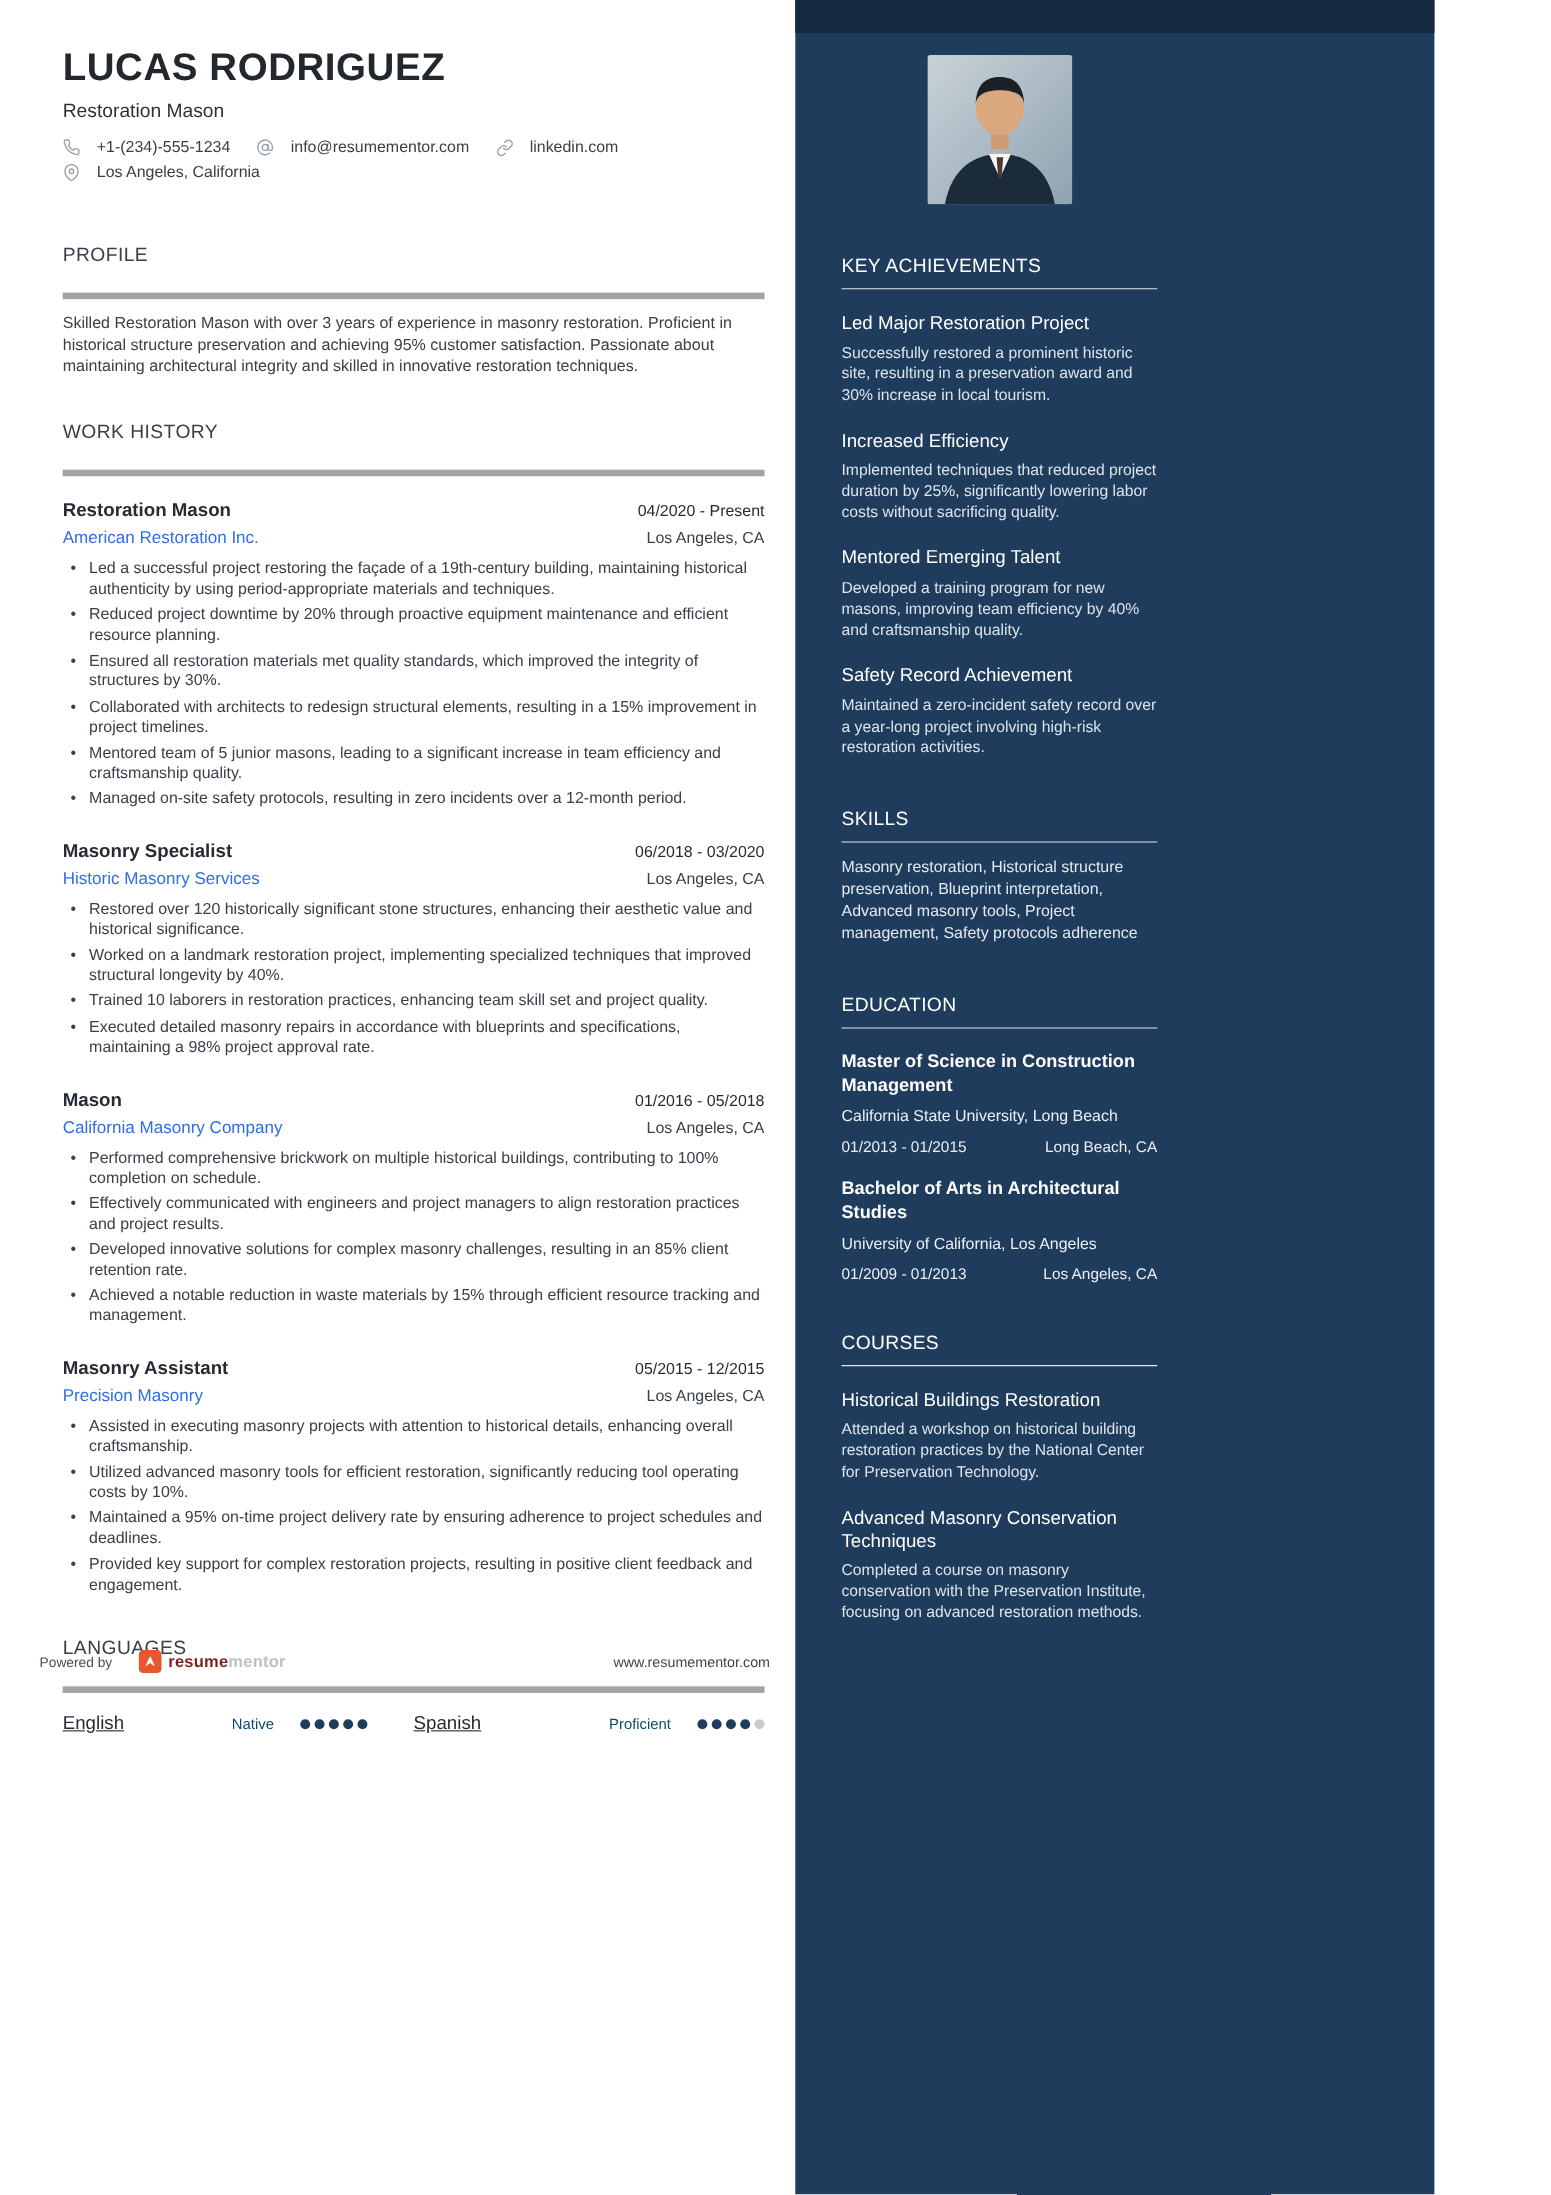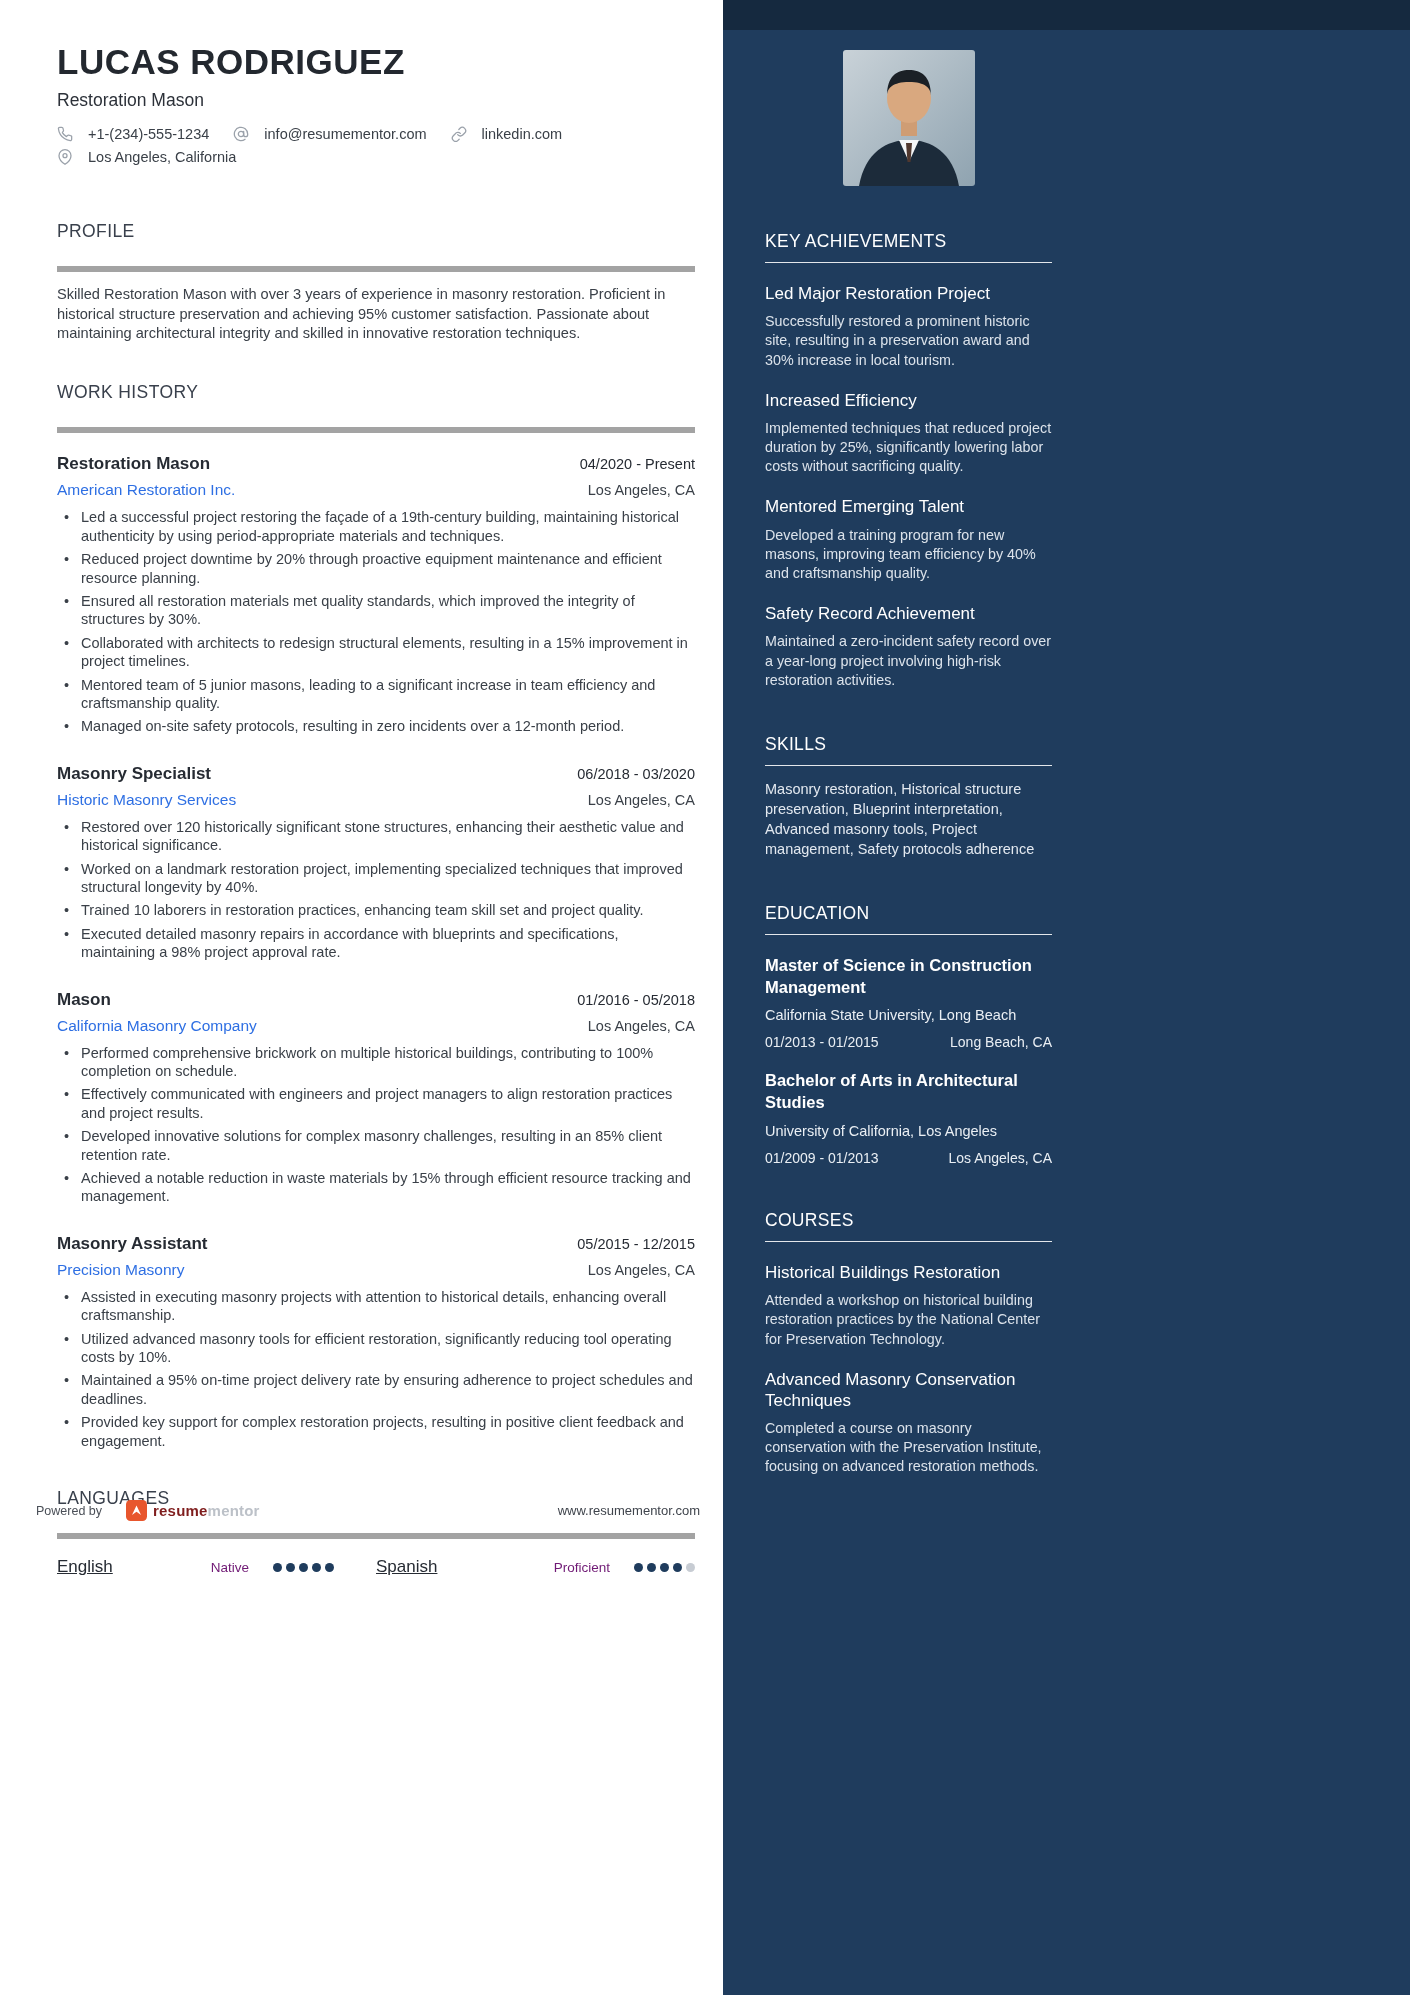--- a/index.html
+++ b/index.html
@@ -56,39 +56,39 @@
     color:#3a4048;margin-bottom:5px;
   }
   ul.bullets li::before{content:"•";position:absolute;left:7px;top:0;color:#3a4048;}
 
   .langs{display:flex;margin-top:18px;}
   .lang{width:50%;display:flex;align-items:center;justify-content:space-between;}
   .lang.first{padding-right:42px;}
   .lang.second{padding-left:0;}
   .lang-name{font-size:17px;color:#262b33;text-decoration:underline;}
   .lang-right{display:flex;align-items:center;gap:24px;}
-  .lang-level{font-size:13.5px;color:#701a75;}
+  .lang-level{font-size:13.5px;color:#0c4a6e;}
   .lang-dots{display:inline-flex;align-items:center;gap:4px;}
   .dot{width:9px;height:9px;border-radius:50%;background:var(--dot-filled);display:inline-block;}
   .dot.empty{background:var(--dot-empty);}
 
   .footer{
     position:absolute;left:36px;top:1500px;width:664px;
     display:flex;align-items:center;
   }
   .powered-by{font-size:12.5px;color:#4a4f57;}
   .brand{display:flex;align-items:center;gap:6px;margin-left:24px;}
   .brand-text{font-size:15px;font-weight:700;letter-spacing:.2px;}
   .brand-first{color:#7f1d1d;}
   .brand-second{color:#bcc1c8;}
   .footer-url{margin-left:auto;font-size:13px;color:#3f444c;}
 
   
   .sidebar{
-    position:absolute;left:723px;top:0;width:687px;height:1995px;
+    position:absolute;left:723px;top:0;width:581px;height:1995px;
     background:var(--sidebar-bg);
   }
   .sidebar-top-strip{
     position:absolute;left:0;top:0;width:100%;height:30px;
     background:var(--sidebar-top-strip);
   }
   .sidebar-inner{position:relative;padding:50px 0 0 42px;width:329px;}
   .photo{
     width:132px;height:136px;margin:0 auto;display:block;
     border-radius:3px;overflow:hidden;

